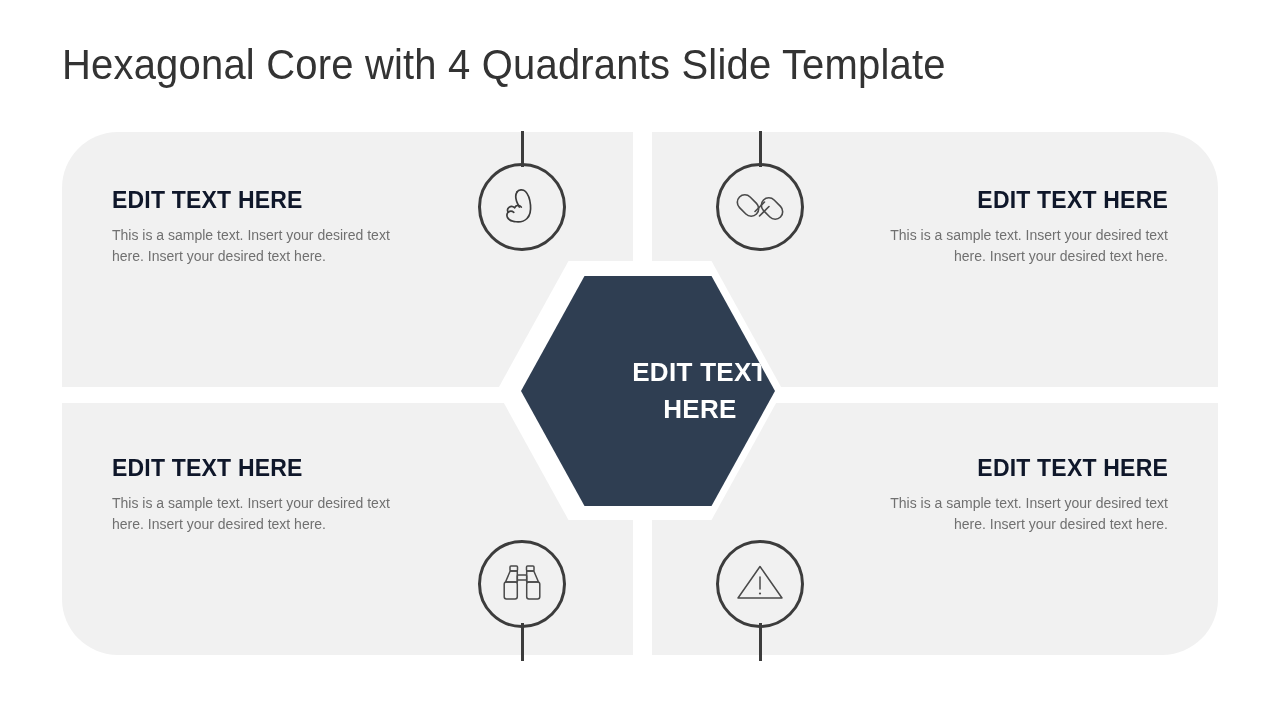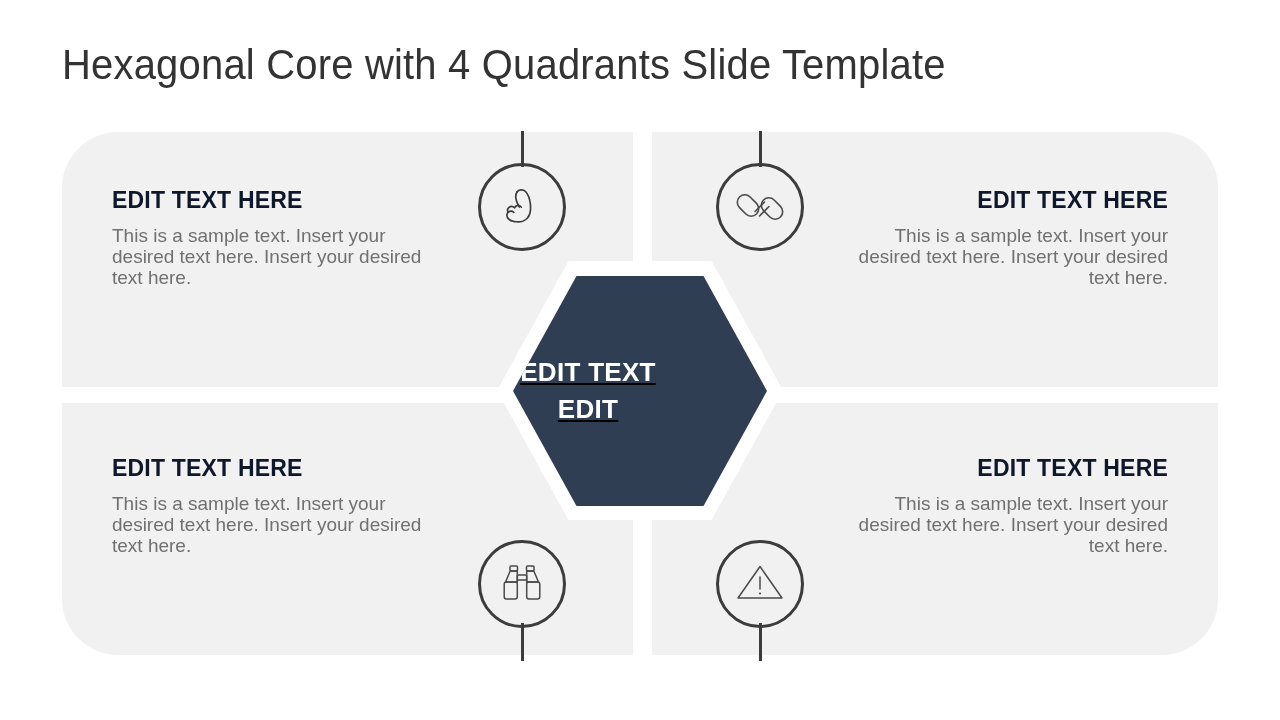--- a/index.html
+++ b/index.html
@@ -85,21 +85,21 @@
     font-family: "Liberation Sans", sans-serif;
     font-size: 23px;
     font-weight: bold;
     color: #0f172a;
     letter-spacing: 0.2px;
     margin: 0 0 12px 0;
     line-height: 1.1;
   }
   .q-body {
     font-family: "Liberation Sans", sans-serif;
-    font-size: 19px;
+    font-size: 14px;
     font-weight: 400;
     color: #707070;
     line-height: 21px;
     margin: 0;
   }
 
   .q-text-tl { top: 56px; }
   .q-text-tr { top: 56px; }
   .q-text-bl { top: 53px; }
   .q-text-br { top: 53px; }
@@ -169,30 +169,29 @@
     position: absolute;
     left: 0;
     top: 0;
     width: 286px;
     height: 259px;
     background: #FFFFFF;
     clip-path: polygon(25% 0%, 75% 0%, 100% 50%, 75% 100%, 25% 100%, 0% 50%);
   }
   .hex-inner {
     position: absolute;
-    left: 16px;
+    left: 24px;
     top: 15px;
     width: 254px;
     height: 230px;
     background: #2F3E52;
     clip-path: polygon(25% 0%, 75% 0%, 100% 50%, 75% 100%, 25% 100%, 0% 50%);
     display: flex;
     align-items: center;
-    justify-content: flex-start;
-    text-decoration: underline;
+    justify-content: flex-end;
   }
   .hex-label {
     font-family: "Liberation Sans", sans-serif;
     color: #FFFFFF;
     font-size: 26px;
     font-weight: bold;
     line-height: 37px;
     text-align: center;
     letter-spacing: 0.3px;
     width: 150px;
@@ -291,18 +290,18 @@
       </svg>
     </div>
   </div>
 
   <div class="hex-stack">
     <div class="hex-shadow"></div>
     <div class="hex-outer"></div>
     <div class="hex-inner">
       <div class="hex-label">
         <span>EDIT TEXT</span><br>
-        <span>EDIT</span>
+        <span>HERE</span>
       </div>
     </div>
   </div>
 
 </div>
 
 </body></html>

